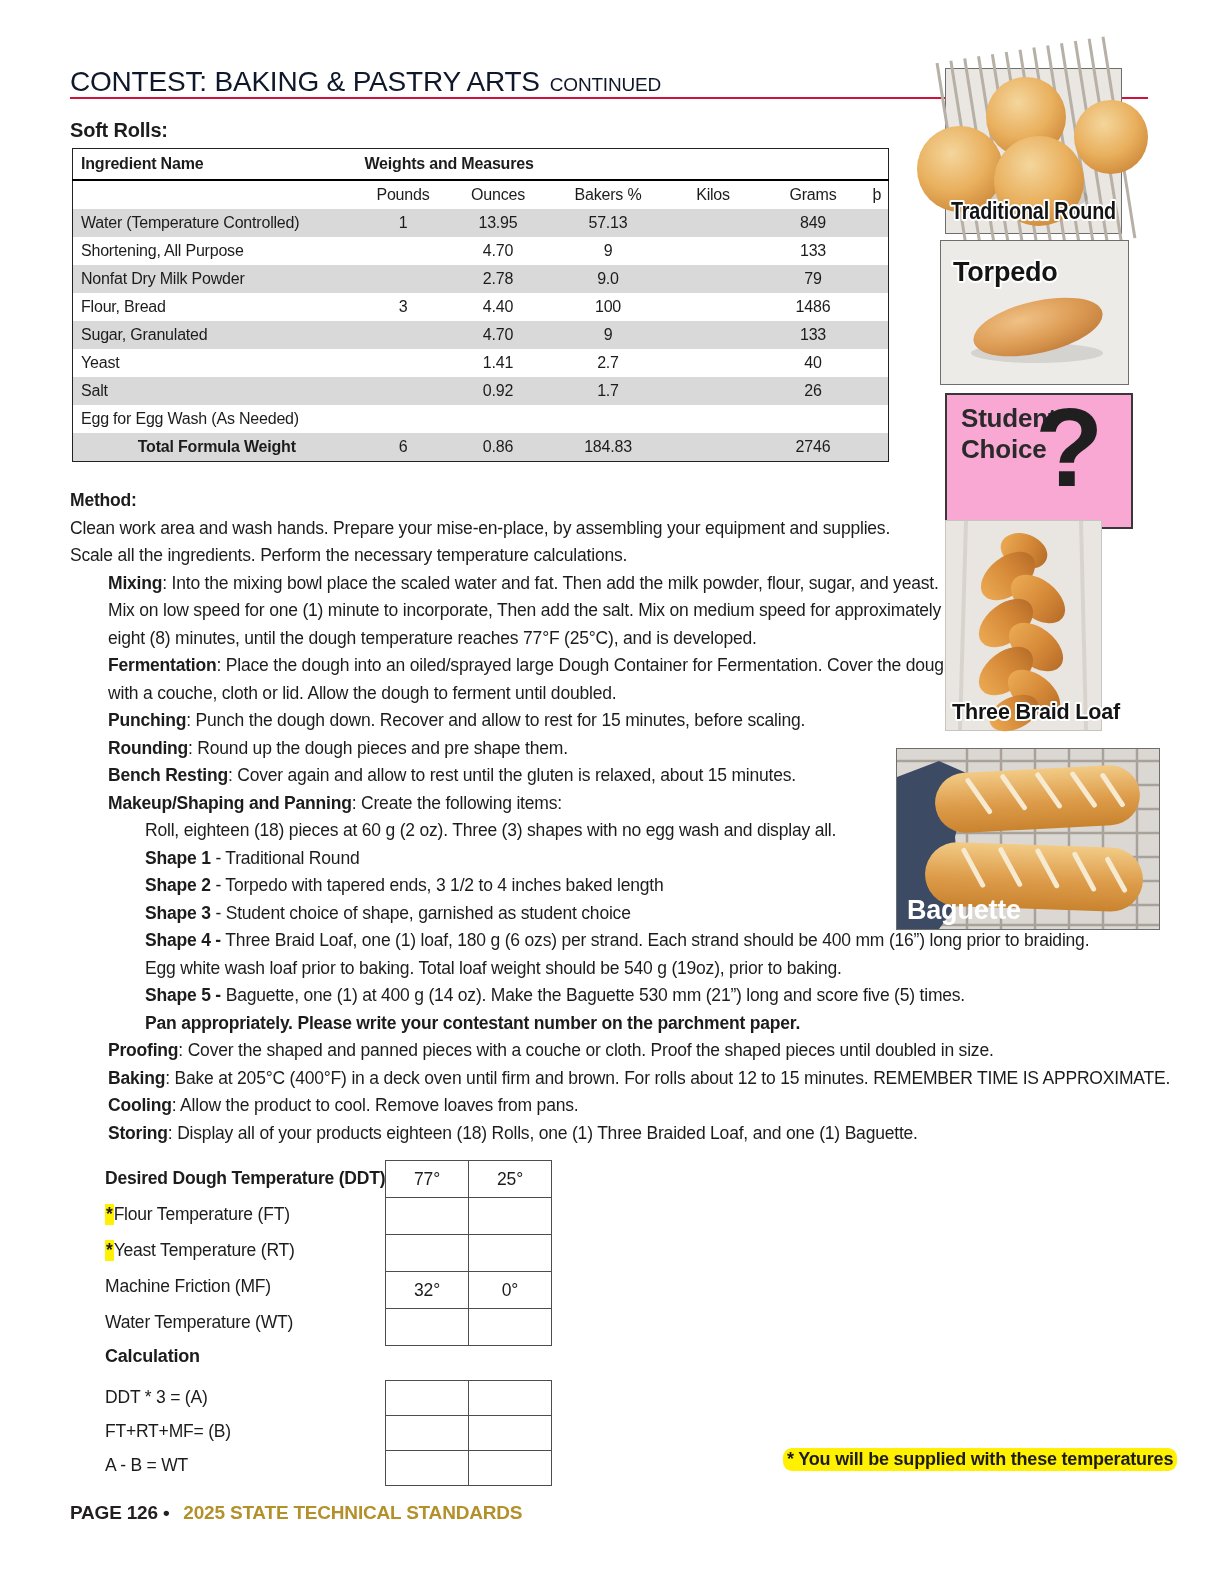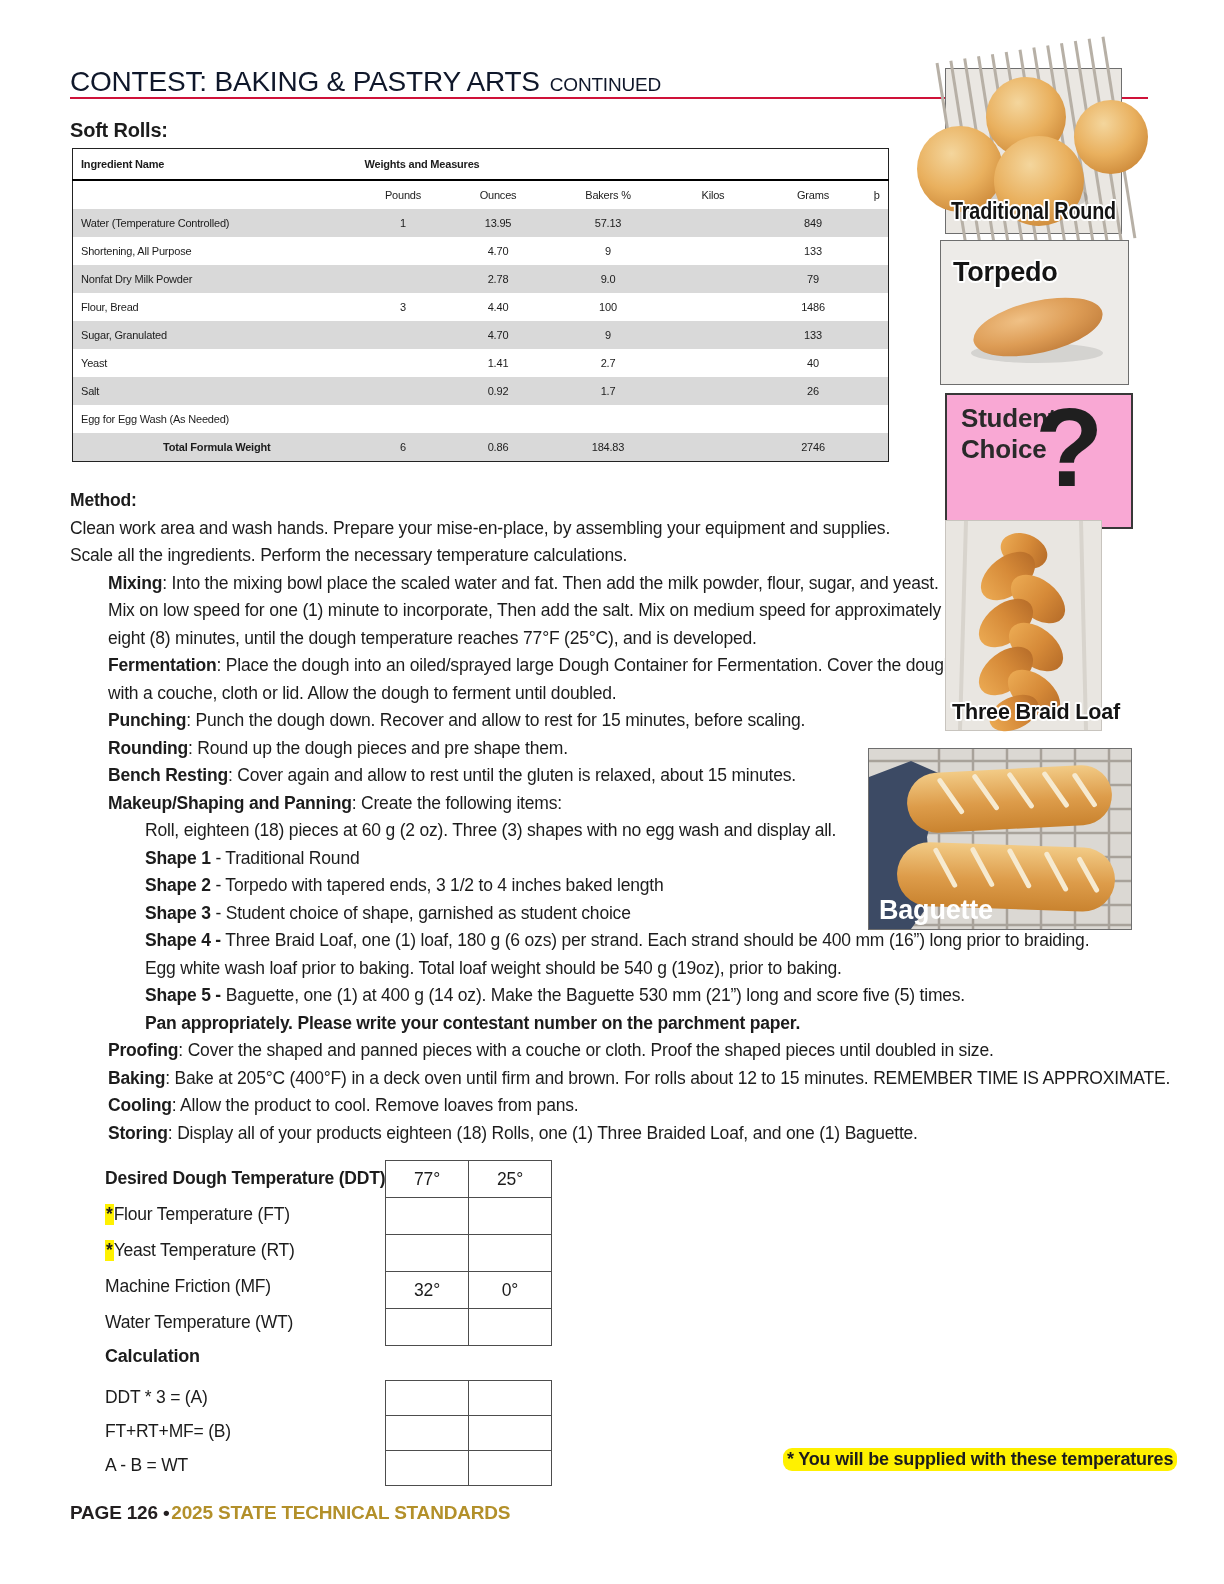--- a/index.html
+++ b/index.html
@@ -12,21 +12,21 @@
   .b{font-weight:bold;}
 
   
   .page-title{left:70px;top:66px;color:#0f172a;font-weight:normal;font-size:28px;white-space:nowrap;}
   .page-title .continued{font-size:19px;margin-left:10px;}
   .title-rule{left:70px;top:97px;width:1078px;height:2px;background:#CF1239;z-index:1;}
 
   .section-heading{left:70px;top:119px;font-size:20px;font-weight:bold;}
 
   
-  .ing-table{left:72px;top:148px;width:816px;border-collapse:collapse;font-size:11px;
+  .ing-table{left:72px;top:148px;width:816px;border-collapse:collapse;font-size:16px;
              border:1.6px solid #222;table-layout:fixed;}
   .ing-table td{padding:0;height:28px;overflow:hidden;white-space:nowrap;}
   .ing-table .hdr1 td{height:30px;border-bottom:2.6px solid #000;}
   .ing-table td.ing{padding-left:8px;text-align:left;}
   .ing-table td.num{text-align:center;}
   .ing-table tbody tr:nth-child(odd){background:#D9D9D9;}
   .ing-table td.total{font-weight:bold;text-align:center;padding-left:0;}
 
   
   .method{left:70px;top:487px;width:1088px;font-size:17.5px;line-height:27.5px;}
@@ -55,21 +55,21 @@
   .calc-heading{left:105px;top:1346px;font-size:18px;font-weight:bold;}
   .calc-labels{left:105px;top:1380px;font-size:17.5px;}
   .calc-labels .trow{height:34px;display:flex;align-items:center;}
   .calc-table{left:385px;top:1380px;}
   .calc-table td{height:34px;}
 
   .temps-note{left:783px;top:1448px;font-size:18px;font-weight:bold;background:#FFF100;padding:1px 4px;border-radius:9px;}
 
   
   .footer{left:70px;top:1502px;font-size:19px;font-weight:bold;color:#231F20;white-space:nowrap;}
-  .footer .gold{color:#B3902A;margin-left:2px;}
+  .footer .gold{color:#B3902A;margin-left:14px;}
 </style>
 </head>
 <body>
 
 <div class="abs page-title">
   <span>CONTEST: BAKING &amp; PASTRY ARTS</span><span class="continued">CONTINUED</span>
 </div>
 <div class="abs title-rule"></div>
 
 <div class="abs section-heading">Soft Rolls:</div>
@@ -288,21 +288,21 @@
       <ellipse cx="60" cy="102" rx="31" ry="19" transform="rotate(-38 60 102)"></ellipse>
       <ellipse cx="90" cy="126" rx="31" ry="19" transform="rotate(38 90 126)"></ellipse>
       <ellipse cx="60" cy="150" rx="31" ry="19" transform="rotate(-38 60 150)"></ellipse>
       <ellipse cx="88" cy="172" rx="30" ry="18" transform="rotate(38 88 172)"></ellipse>
       <ellipse cx="68" cy="192" rx="26" ry="16" transform="rotate(-25 68 192)"></ellipse>
     </g>
     <text class="photo-label" x="6" y="198" font-size="22" textLength="168" lengthAdjust="spacingAndGlyphs">Three Braid Loaf</text>
   </svg>
 </div>
 
-<div class="abs photo framed" style="left:868px;top:748px;">
+<div class="abs photo framed" style="left:896px;top:748px;">
   <svg width="262" height="180" viewBox="0 0 262 180">
     <defs>
       <linearGradient id="bagG" x1="0" y1="0" x2="0" y2="1">
         <stop offset="0%" stop-color="#f2cb86"></stop>
           <stop offset="55%" stop-color="#dd9c4a"></stop>
           <stop offset="100%" stop-color="#c9832f"></stop>
       </linearGradient>
     </defs>
     <rect width="262" height="180" fill="#dbd8d3"></rect>
     <g stroke="#a8a29a" stroke-width="2.5">

